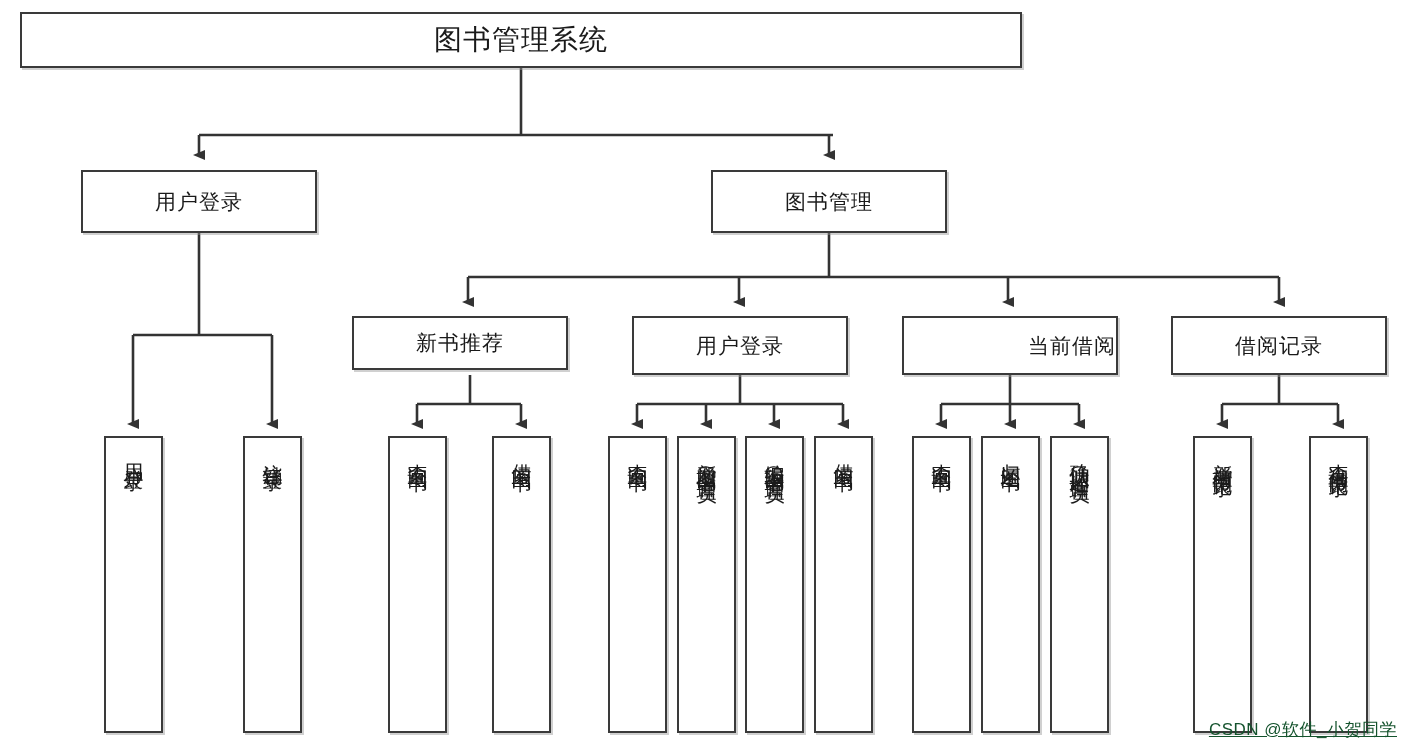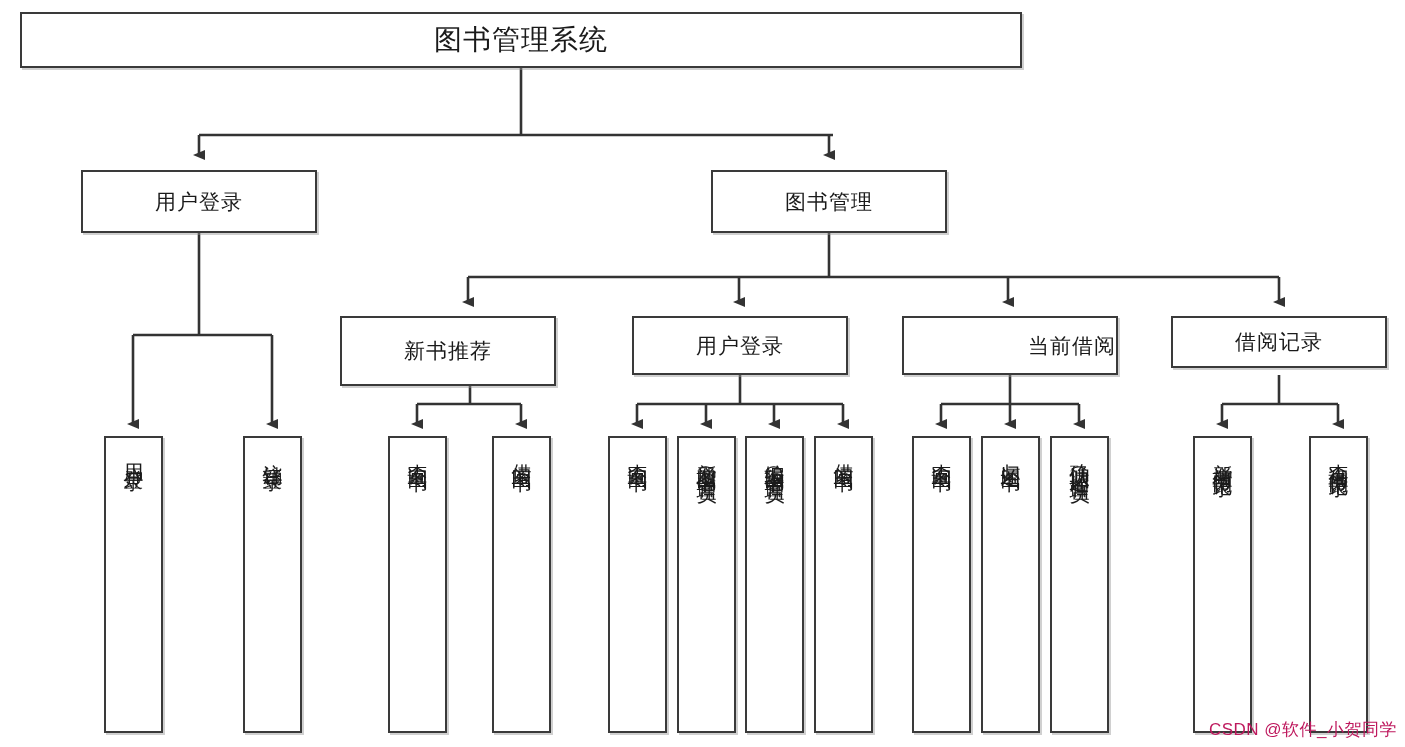--- a/index.html
+++ b/index.html
@@ -59,24 +59,25 @@
     letter-spacing: 3px;
     line-height: 1.05;
     white-space: nowrap;
     color: #1a1a1a;
   }
   .watermark {
     position: absolute;
     right: 8px;
     bottom: 6px;
     font-size: 17px;
-    color: #be185d;
+    color: #14532d;
     letter-spacing: 0.5px;
     z-index: 5;
     white-space: nowrap;
+    text-decoration: underline;
   }
 </style>
 </head>
 <body>
 
 <div id="canvas">
 
   <svg id="wires" viewBox="0 0 1405 747">
     <defs>
       <marker id="arrow" markerWidth="12" markerHeight="12" refX="5" refY="6" orient="auto" markerUnits="userSpaceOnUse">
@@ -131,30 +132,30 @@
     <span>图书管理系统</span>
   </div>
 
   <div class="node horiz" style="left:81px; top:170px; width:236px; height:63px;">
     <span>用户登录</span>
   </div>
   <div class="node horiz" style="left:711px; top:170px; width:236px; height:63px;justify-content:center;">
     <span>图书管理</span>
   </div>
 
-  <div class="node horiz" style="left:340px; top:316px; width:216px; height:70px;">
+  <div class="node horiz" style="left:352px; top:316px; width:216px; height:54px;">
     <span>新书推荐</span>
   </div>
   <div class="node horiz" style="left:632px; top:316px; width:216px; height:59px;">
     <span>用户登录</span>
   </div>
   <div class="node horiz" style="left:902px; top:316px; width:216px; height:59px;justify-content:flex-end;">
     <span>当前借阅</span>
   </div>
-  <div class="node horiz" style="left:1171px; top:316px; width:216px; height:52px;">
+  <div class="node horiz" style="left:1171px; top:316px; width:216px; height:59px;">
     <span>借阅记录</span>
   </div>
 
   <div class="node leaf" style="left:104px; top:436px; width:59px; height:297px;">
     <span class="vlabel">用户登录</span>
   </div>
   <div class="node leaf" style="left:243px; top:436px; width:59px; height:297px;">
     <span class="vlabel">注销登录</span>
   </div>
 

